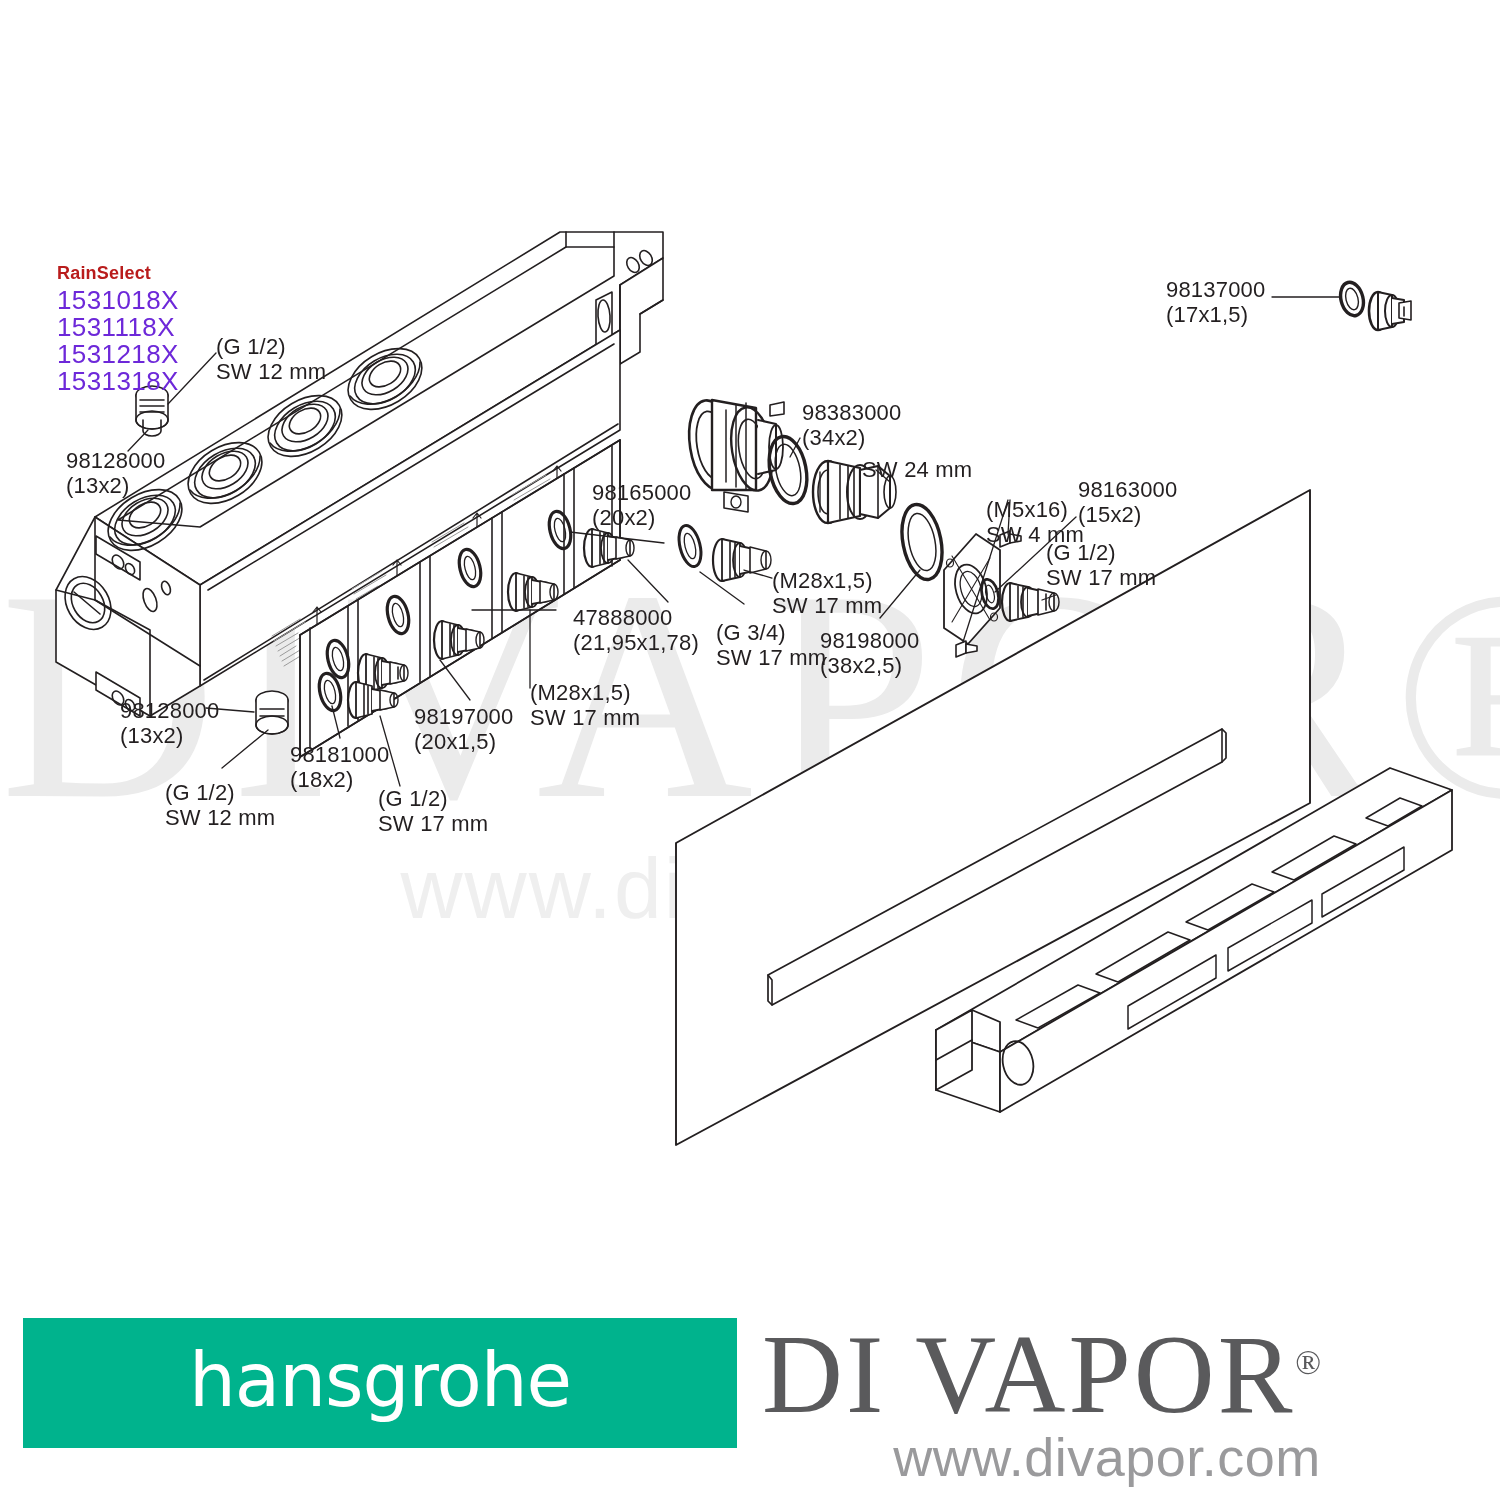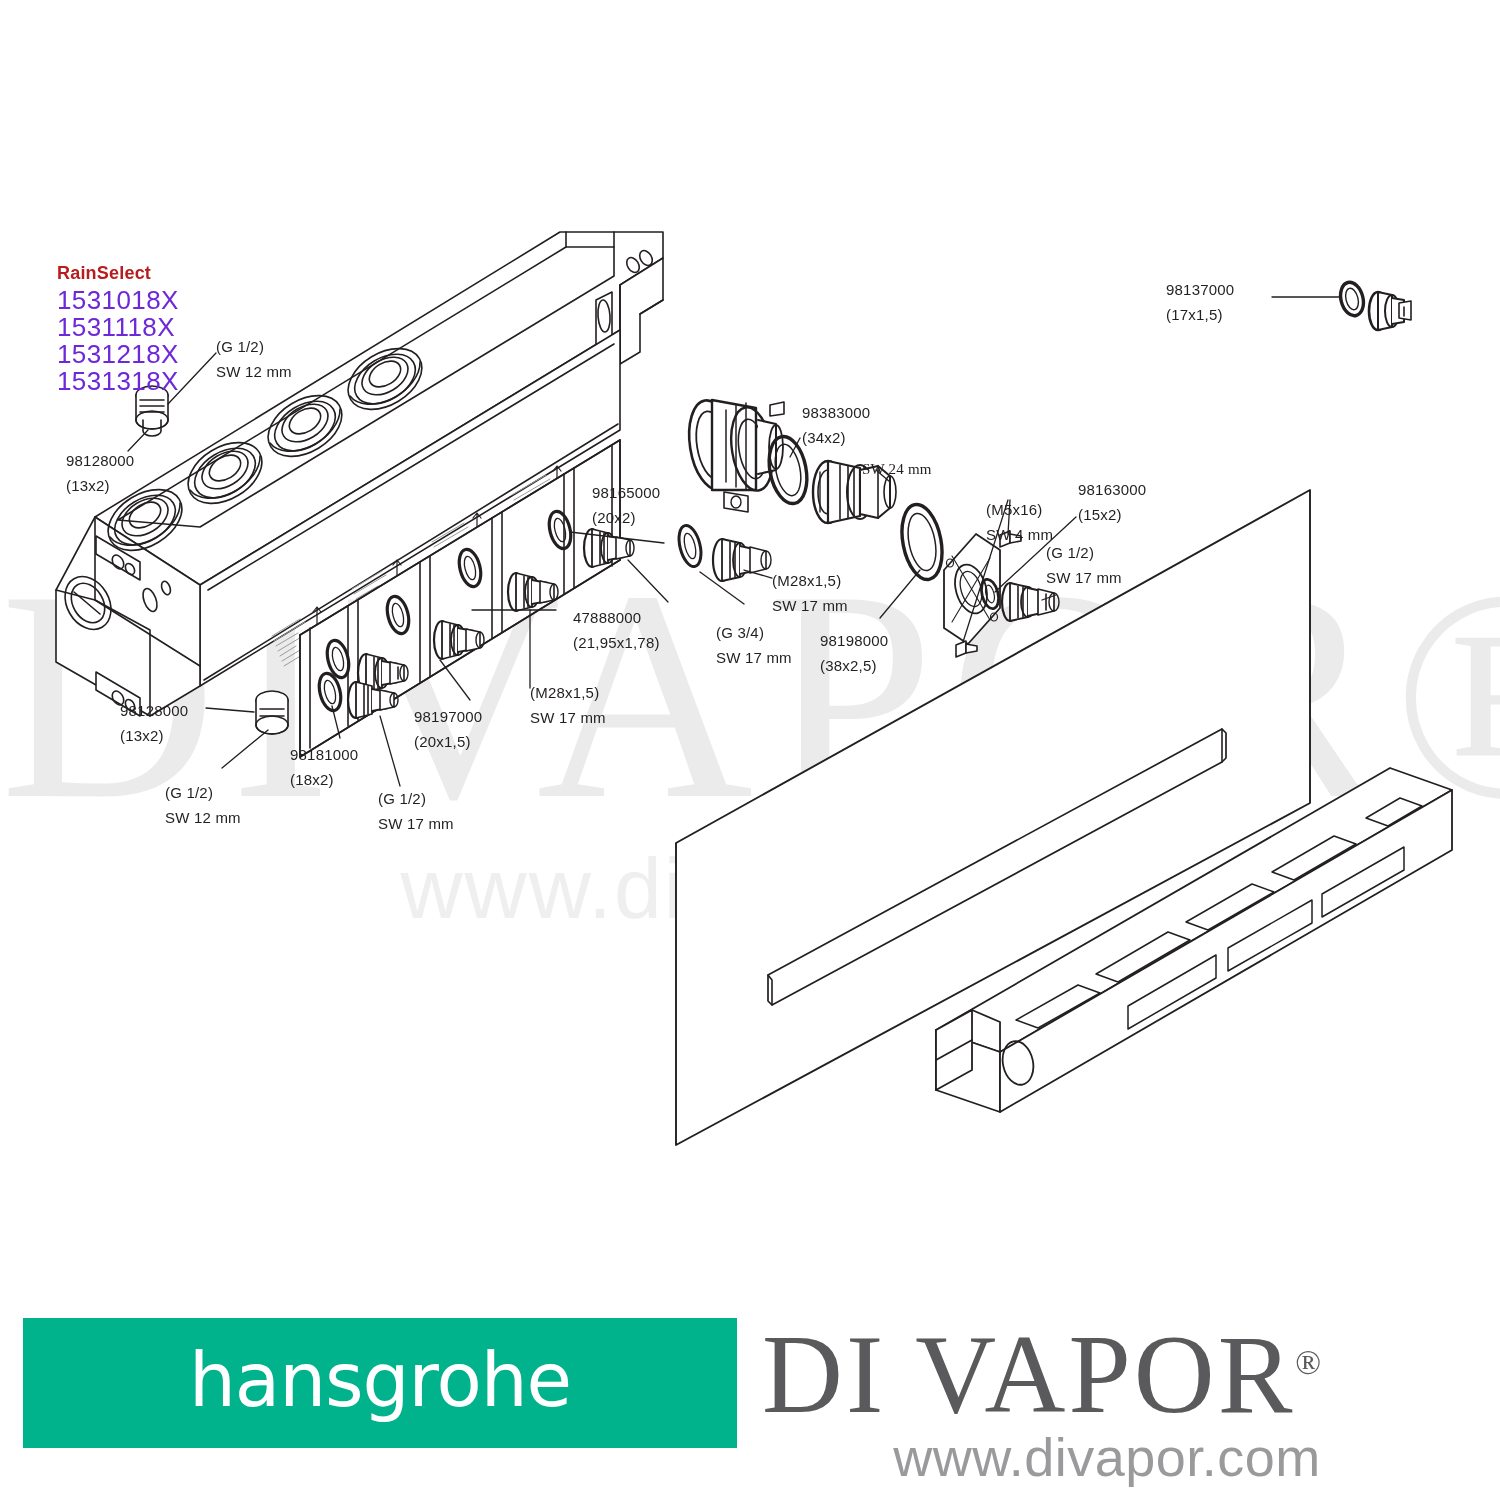--- a/index.html
+++ b/index.html
@@ -38,21 +38,21 @@
   }
 
   
   #art{position:absolute;left:0;top:0;z-index:2;}
 
   
   .lbl{
     position:absolute;
     z-index:4;
     font-family:"Liberation Sans", sans-serif;
-    font-size:15px;
+    font-size:22px;
     line-height:25px;
     color:#231f20;
     white-space:pre;
     letter-spacing:.2px;
   }
 
   
   #titleblock{position:absolute;left:57px;top:222px;z-index:4;}
   #titleblock .brand{
     font-size:18px;font-weight:bold;letter-spacing:.2px;line-height:27px;
@@ -509,21 +509,21 @@
 
   <div class="lbl" style="left:1166px;top:277px;">98137000
 (17x1,5)</div>
 
   <div class="lbl" style="left:802px;top:400px;">98383000
 (34x2)</div>
 
   <div class="lbl" style="left:592px;top:480px;">98165000
 (20x2)</div>
 
-  <div class="lbl" style="left:862px;top:457px;font-family:Liberation Serif, serif;">SW 24 mm</div>
+  <div class="lbl" style="left:862px;top:457px;">SW 24 mm</div>
 
   <div class="lbl" style="left:986px;top:464px;margin-top:33px;">(M5x16)
 SW 4 mm</div>
 
   <div class="lbl" style="left:1078px;top:477px;">98163000
 (15x2)</div>
 
   <div class="lbl" style="left:1046px;top:540px;">(G 1/2)
 SW 17 mm</div>
 

